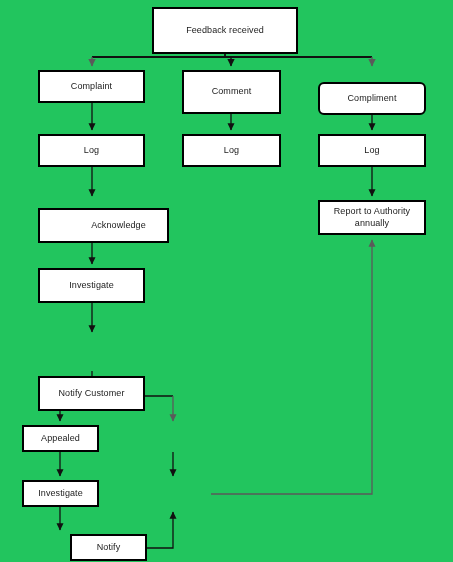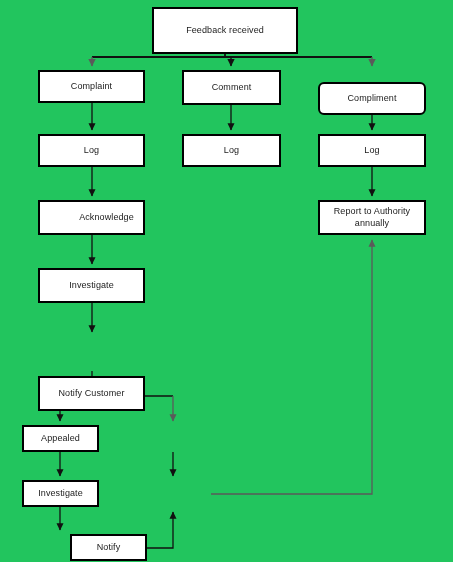--- a/index.html
+++ b/index.html
@@ -123,41 +123,41 @@
   </svg>
 
   <div class="node" style="left:152px; top:7px; width:146px; height:47px;">
     <span>Feedback received</span>
   </div>
 
   <div class="node" style="left:38px; top:70px; width:107px; height:33px;">
     <span>Complaint</span>
   </div>
 
-  <div class="node" style="left:182px; top:70px; width:99px; height:35px;">
+  <div class="node" style="left:182px; top:70px; width:99px; height:44px;">
     <span>Comment</span>
   </div>
 
   <div class="node" style="left:318px; top:82px; width:108px; height:33px;border-radius:6px;">
     <span>Compliment</span>
   </div>
 
   <div class="node" style="left:38px; top:134px; width:107px; height:33px;">
     <span>Log</span>
   </div>
 
   <div class="node" style="left:182px; top:134px; width:99px; height:33px;">
     <span>Log</span>
   </div>
 
   <div class="node" style="left:318px; top:134px; width:108px; height:33px;">
     <span>Log</span>
   </div>
 
-  <div class="node" style="left:38px; top:200px; width:107px; height:35px;padding-left:30px;">
+  <div class="node" style="left:38px; top:208px; width:131px; height:35px;padding-left:30px;">
     <span>Acknowledge</span>
   </div>
 
   <div class="node" style="left:318px; top:200px; width:108px; height:35px;">
     <span>Report to Authority
 annually</span>
   </div>
 
   <div class="node" style="left:38px; top:268px; width:107px; height:35px;">
     <span>Investigate</span>

